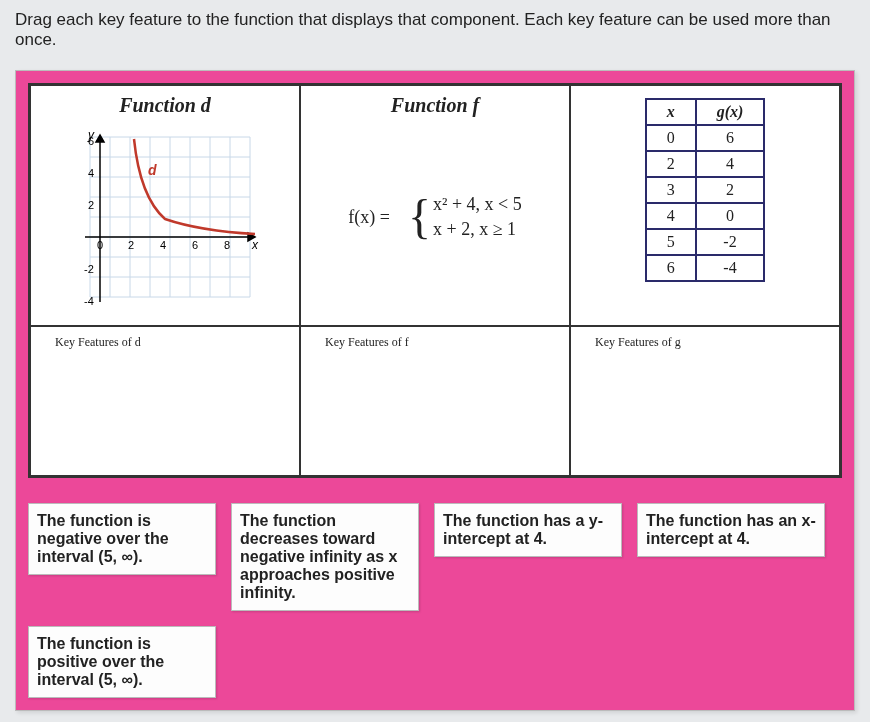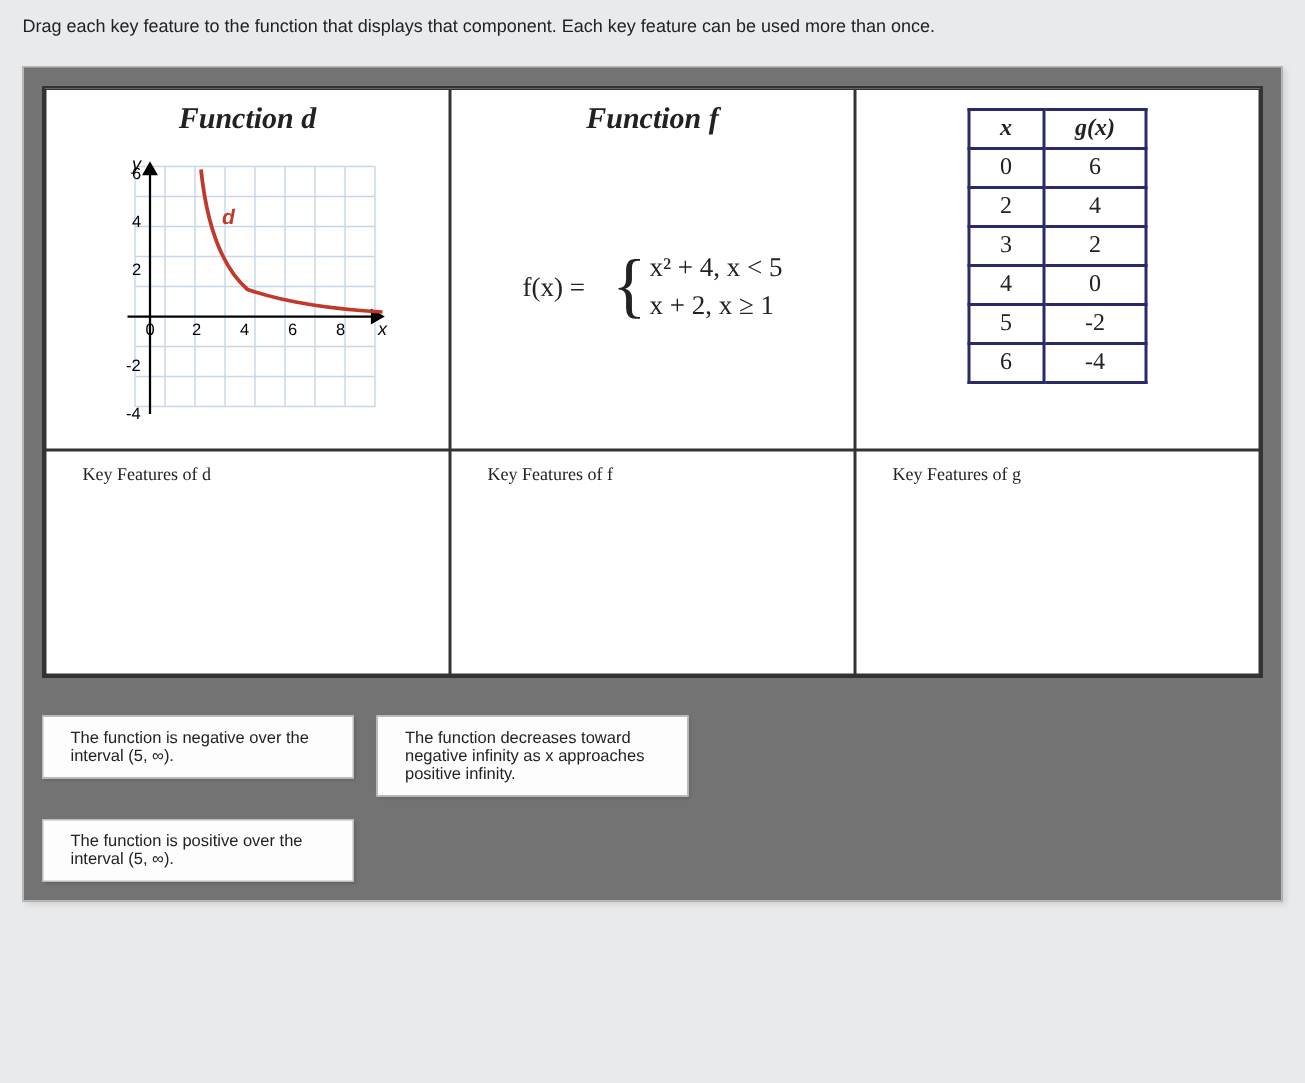--- a/index.html
+++ b/index.html
@@ -5,25 +5,25 @@
   body {
     margin: 0;
     padding: 10px 15px;
     font-family: Arial, sans-serif;
     background: #e8eaec;
     color: #222;
     width: 870px;
     box-sizing: border-box;
   }
   .instruction {
-    font-size: 12px;
+    font-size: 17px;
     margin-bottom: 20px;
   }
   .main-card {
-    background: #737373;
+    background: #ec4899;
     border: 1px solid #bbb;
     padding: 12px;
     box-shadow: 2px 2px 4px rgba(0,0,0,0.1);
   }
   .grid {
     display: grid;
     grid-template-columns: 1fr 1fr 1fr;
     grid-template-rows: auto auto;
     border: 2px solid #333;
     background: #fff;
@@ -85,25 +85,26 @@
   .drag-area {
     margin-top: 25px;
     display: flex;
     flex-wrap: wrap;
     gap: 15px;
     align-items: flex-start;
   }
   .drag-item {
     background: #fdfdfd;
     border: 1px solid #bbb;
-    padding: 8px 18px;
-    font-size: 11px;
+    padding: 8px 8px;
+    font-size: 16px;
     max-width: 170px;
     box-shadow: 1px 1px 2px rgba(0,0,0,0.15);
     cursor: move;
+    font-weight: bold;
   }
   .drag-row2 { width:100%; }
 </style>
 </head>
 <body>
 
 <div class="instruction">Drag each key feature to the function that displays that component. Each key feature can be used more than once.</div>
 
 <div class="main-card">
   <div class="grid">
@@ -219,17 +220,19 @@
     </div>
     <div class="cell drop-cell">
       <div class="drop-title">Key Features of g</div>
     </div>
 
   </div>
 
   <div class="drag-area">
     <div class="drag-item">The function is negative over the interval (5, ∞).</div>
     <div class="drag-item">The function decreases toward negative infinity as x approaches positive infinity.</div>
+    <div class="drag-item">The function has a y-intercept at 4.</div>
+    <div class="drag-item">The function has an x-intercept at 4.</div>
     <div class="drag-row2">
       <div class="drag-item">The function is positive over the interval (5, ∞).</div>
     </div>
   </div>
 </div>
 
 </body></html>

